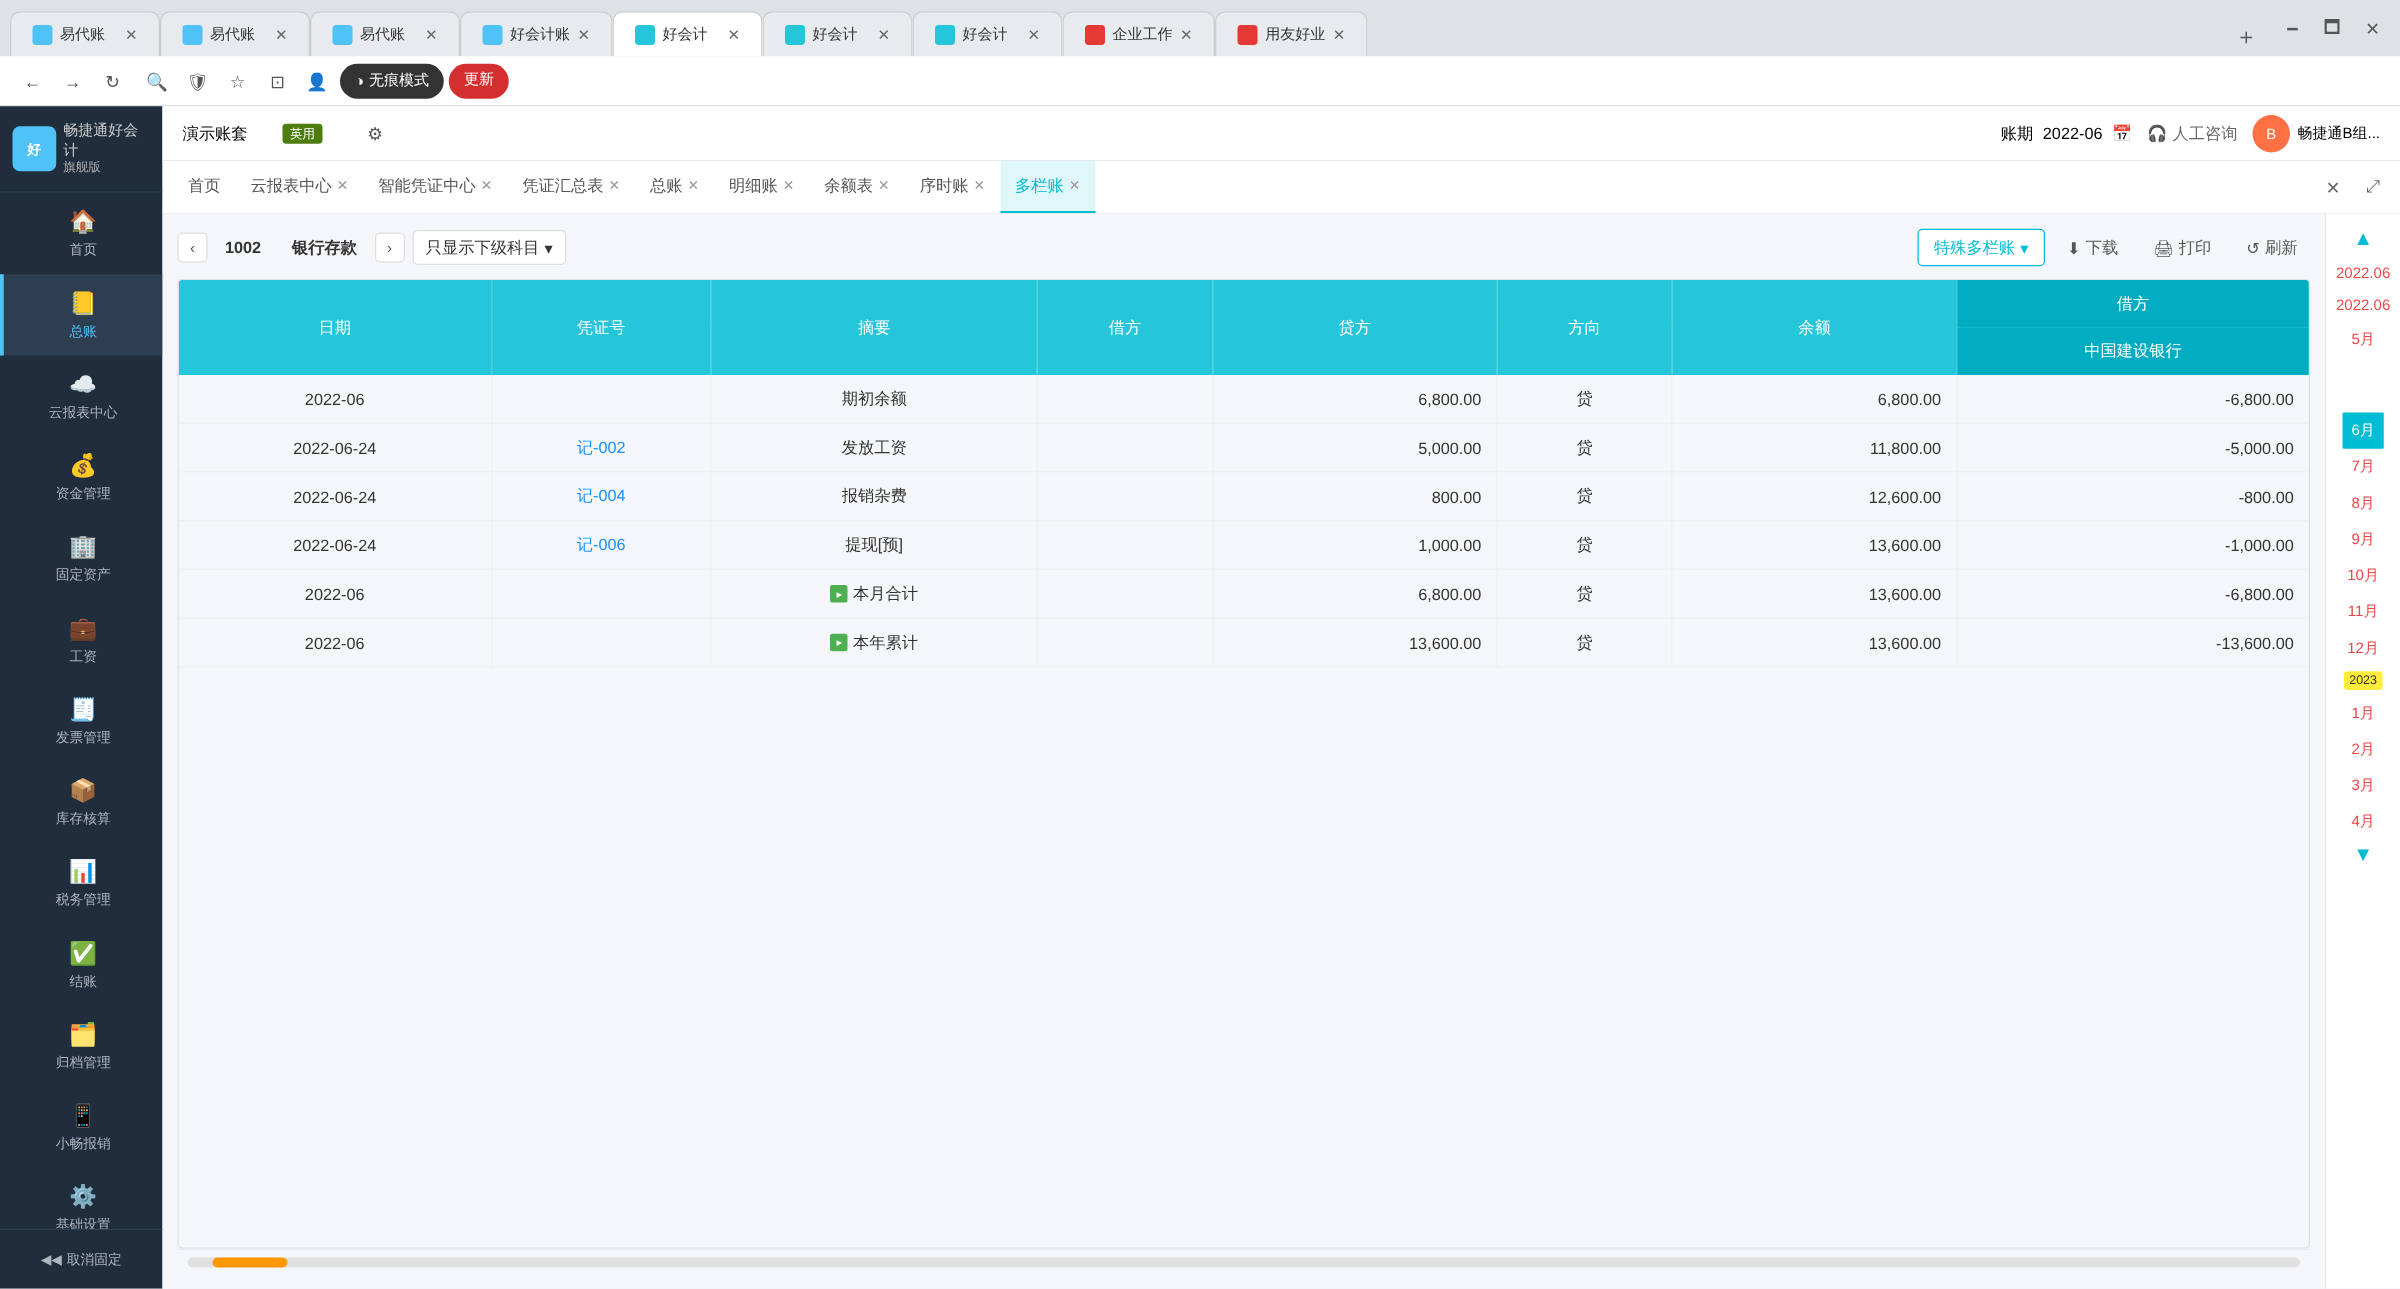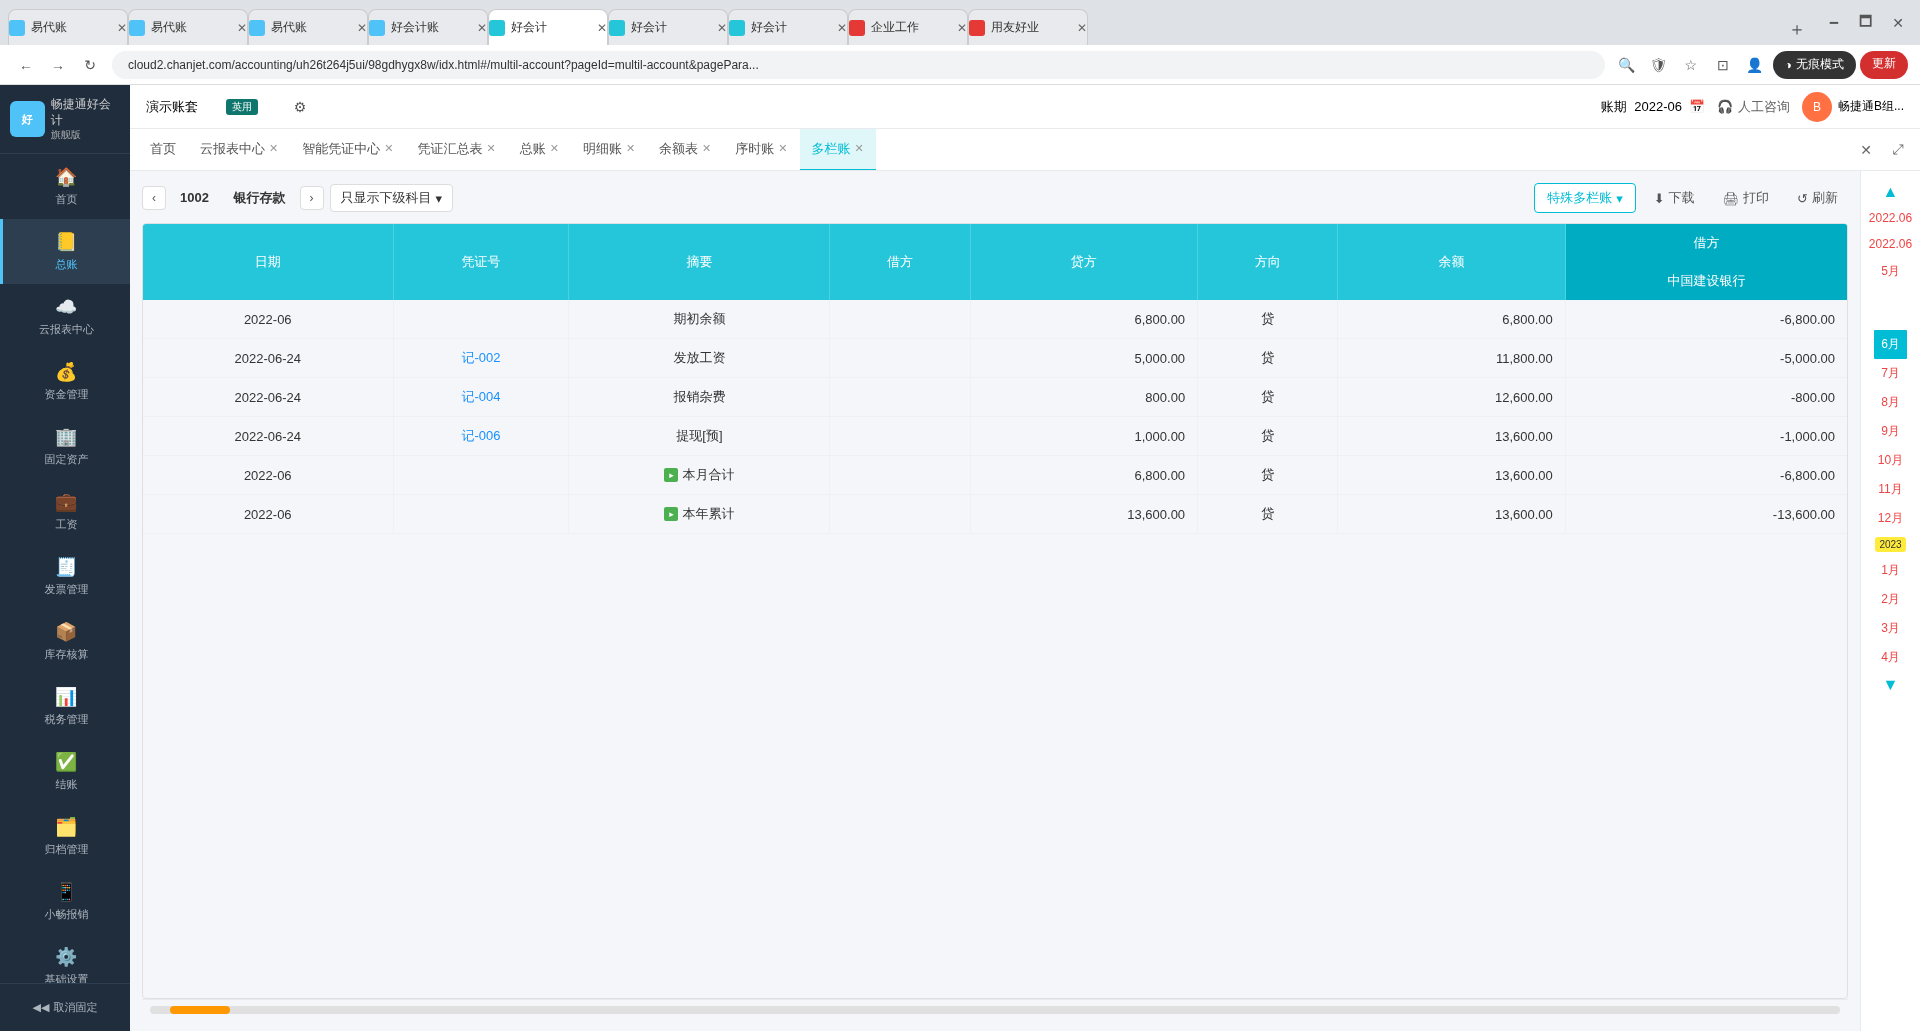--- a/index.html
+++ b/index.html
@@ -1,21 +1,21 @@
 <!DOCTYPE html>
 <html><head>
   <meta charset="utf-8">
   <style>
     * { margin: 0; padding: 0; box-sizing: border-box; }
     body { font-family: "Microsoft YaHei", "PingFang SC", sans-serif; font-size: 13px; background: #f0f2f5; overflow: hidden; width: 1920px; height: 1031px; }
 
     
     .browser-chrome { background: #dee1e6; height: 45px; display: flex; align-items: center; }
     .tab-bar { display: flex; align-items: flex-end; height: 45px; flex: 1; overflow: hidden; }
-    .tab { display: flex; align-items: center; height: 36px; padding: 0 0; background: #e8eaed; border-radius: 8px 8px 0 0; font-size: 12px; color: #333; gap: 6px; min-width: 120px; max-width: 160px; cursor: pointer; border: 1px solid #ccc; border-bottom: none; position: relative; }
+    .tab { display: flex; align-items: center; height: 36px; padding: 0 17px; background: #e8eaed; border-radius: 8px 8px 0 0; font-size: 12px; color: #333; gap: 6px; min-width: 120px; max-width: 160px; cursor: pointer; border: 1px solid #ccc; border-bottom: none; position: relative; }
     .tab.active { background: #fff; z-index: 2; }
     .tab-icon { width: 16px; height: 16px; border-radius: 3px; flex-shrink: 0; }
     .tab-title { flex: 1; overflow: hidden; text-overflow: ellipsis; white-space: nowrap; }
     .tab-close { font-size: 12px; color: #666; cursor: pointer; flex-shrink: 0; }
     .tab-add { width: 32px; height: 32px; display: flex; align-items: center; justify-content: center; cursor: pointer; font-size: 18px; color: #555; }
     .win-btn { font-size: 14px; color: #555; cursor: pointer; padding: 4px 8px; }
 
     
     .address-bar { background: #fff; height: 40px; display: flex; align-items: center; padding: 0 12px; gap: 8px; border-bottom: 1px solid #ddd; }
     .addr-nav { display: flex; gap: 4px; }
@@ -41,21 +41,21 @@
     .sidebar-item-icon { font-size: 18px; }
     .sidebar-item-label { font-size: 11px; text-align: center; }
     .sidebar-bottom { padding: 8px 4px; border-top: 1px solid #2d3e50; }
     .sidebar-collapse { display: flex; align-items: center; justify-content: center; padding: 8px; cursor: pointer; color: #adb5bd; font-size: 11px; gap: 4px; }
 
     
     .main-content { flex: 1; display: flex; flex-direction: column; background: #f5f6fa; overflow: hidden; }
 
     
     .top-bar { background: #fff; height: 44px; display: flex; align-items: center; padding: 0 16px; border-bottom: 1px solid #e8eaed; gap: 28px; }
-    .account-badge { background: #0f766e; color: #fff; font-size: 10px; padding: 1px 6px; border-radius: 3px; }
+    .account-badge { background: #4d7c0f; color: #fff; font-size: 10px; padding: 1px 6px; border-radius: 3px; }
     .top-bar-right { margin-left: auto; display: flex; align-items: center; gap: 12px; }
     .consulting-btn { display: flex; align-items: center; gap: 4px; font-size: 13px; color: #666; cursor: pointer; }
     .user-avatar { width: 30px; height: 30px; border-radius: 50%; background: #ff7043; display: flex; align-items: center; justify-content: center; color: #fff; font-size: 12px; }
     .user-name { font-size: 12px; color: #000000; }
 
     
     .sub-nav { background: #fff; height: 42px; display: flex; align-items: center; padding: 0 8px; border-bottom: 1px solid #e8eaed; overflow-x: auto; }
     .sub-tab { padding: 0 12px; height: 42px; display: flex; align-items: center; font-size: 13px; color: #555; cursor: pointer; white-space: nowrap; border-bottom: 2px solid transparent; gap: 4px; }
     .sub-tab.active { color: #00bcd4; border-bottom-color: #00bcd4; background: #e0f7fa; }
     .sub-tab-close { font-size: 11px; color: #999; cursor: pointer; }
@@ -171,21 +171,20 @@
     <div class="win-btn">✕</div>
   </div>
 </div>
 
 <div class="address-bar">
   <div class="addr-nav">
     <div class="addr-btn">←</div>
     <div class="addr-btn">→</div>
     <div class="addr-btn">↻</div>
   </div>
-  <div class="addr-input">cloud2.chanjet.com/accounting/uh26t264j5ui/98gdhygx8w/idx.html#/multil-account?pageId=multil-account&amp;pagePara...</div>
   <div class="addr-actions">
     <div class="addr-action-btn">🔍</div>
     <div class="addr-action-btn">🛡</div>
     <div class="addr-action-btn">☆</div>
     <div class="addr-action-btn">⊡</div>
     <div class="addr-action-btn">👤</div>
     <div class="no-trace-btn">
       <span>◑</span>
       <span>无痕模式</span>
     </div>

